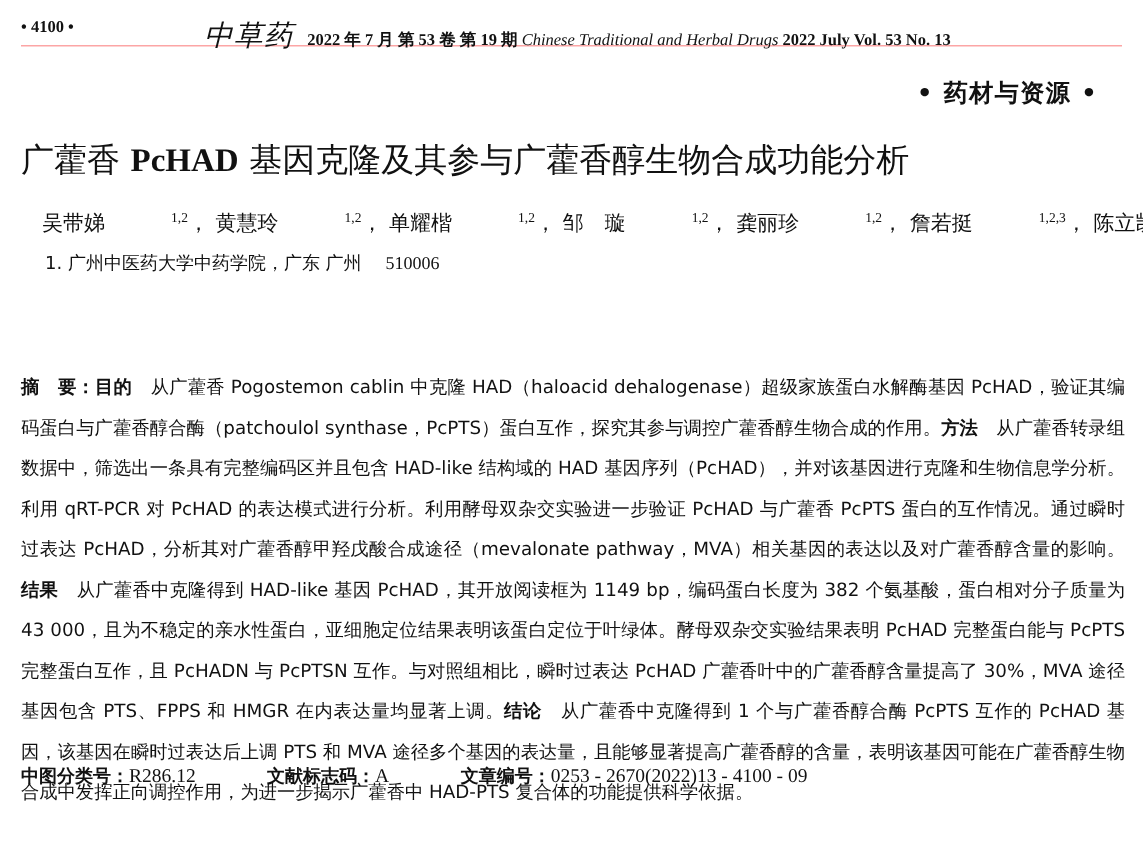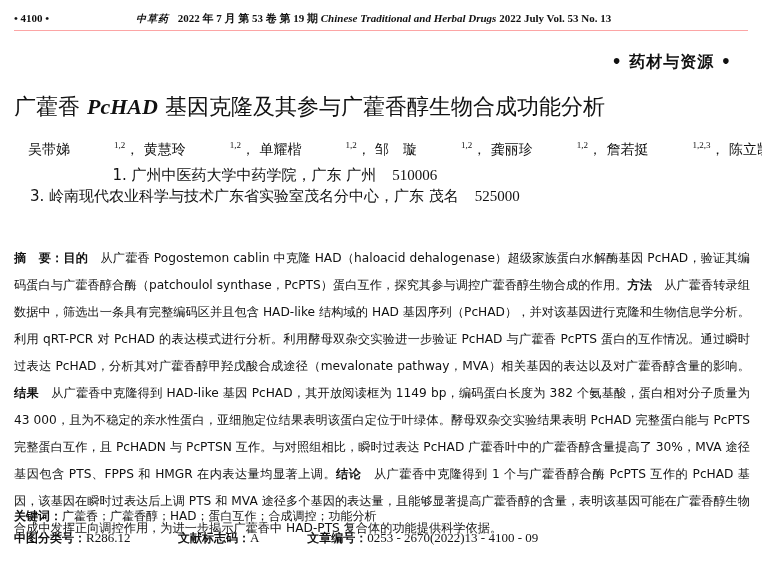--- a/index.html
+++ b/index.html
@@ -8,39 +8,39 @@
     font-family: "DejaVu Serif", "Liberation Serif", serif;
     color: #111;
   }
   .header {
     position: absolute; left: 14px; right: 14px; top: 10px; height: 20px;
     border-bottom: 1px solid #fca5a5;
     font-size: 11px; font-family: "Liberation Serif", serif;
   }
   .header .page-no { position: absolute; left: 0; top: 2px; font-weight: bold; }
   .header .journal-line { position: absolute; left: 122px; top: 1px; white-space: nowrap; font-weight: bold; }
-  .header .journal-cn { font-size: 10px; font-weight: bold; letter-spacing: 1px; margin-right: 6px; font-style: italic; }
-  .header .journal-en { font-style: italic; font-weight: bold; }
+  .header .journal-cn { font-size: 19px; font-weight: normal; letter-spacing: 1px; margin-right: 6px; font-style: italic; }
+  .header .journal-en { font-style: italic; font-weight: normal; }
   .section-tag {
     position: absolute; right: 30px; top: 52px;
     font-size: 16px; font-weight: bold; font-family: "DejaVu Serif", serif; letter-spacing: 1px;
   }
   .title {
     position: absolute; left: 14px; top: 92px;
     font-size: 22px; font-family: "DejaVu Sans", sans-serif; white-space: nowrap;
   }
-  .title .gene { font-family: "Liberation Serif", serif; font-style: italic; font-weight: bold; text-align: right; }
+  .title .gene { font-family: "Liberation Serif", serif; font-weight: bold; text-align: right; }
   .authors {
     position: absolute; left: 28px; top: 140px;
     font-size: 14px; white-space: nowrap; font-family: "DejaVu Serif", serif;
   }
   .authors sup { font-size: 9px; font-family: "Liberation Serif", serif; margin-left: 44px; }
   .affils {
     position: absolute; left: 30px; top: 165px;
-    font-size: 15px; font-family: "DejaVu Sans", sans-serif; line-height: 21px; text-align: center;
+    font-size: 12px; font-family: "DejaVu Sans", sans-serif; line-height: 21px;
   }
   .affils .zip { font-family: "Liberation Serif", serif; margin-left: 16px; }
   .abstract {
     position: absolute; left: 14px; top: 245px; width: 736px;
     font-size: 12.2px; line-height: 27px; text-align: justify;
     font-family: "DejaVu Sans", sans-serif;
   }
   .abstract .lbl { font-weight: bold; }
   .meta {
     position: absolute; left: 14px; top: 506px;
@@ -74,31 +74,27 @@
   <span>黄慧玲</span><sup>1,2</sup>，
   <span>单耀楷</span><sup>1,2</sup>，
   <span>邹　璇</span><sup>1,2</sup>，
   <span>龚丽珍</span><sup>1,2</sup>，
   <span>詹若挺</span><sup>1,2,3</sup>，
   <span>陈立凯</span><sup>1,2,3*</sup>
 </div>
 
 <div class="affils">
   <div><span>1. 广州中医药大学中药学院，广东 广州</span><span class="zip">510006</span></div>
-  <div><span>3. 岭南现代农业科学与技术广东省实验室茂名分中心，广东 茂名</span><span class="zip">525000</span></div>
 </div>
 
 <div class="abstract">
   <span class="lbl">摘　要：</span><span class="lbl">目的</span><span>　从广藿香 Pogostemon cablin 中克隆 HAD（haloacid dehalogenase）超级家族蛋白水解酶基因 PcHAD，验证其编码蛋白与广藿香醇合酶（patchoulol synthase，PcPTS）蛋白互作，探究其参与调控广藿香醇生物合成的作用。</span><span class="lbl">方法</span><span>　从广藿香转录组数据中，筛选出一条具有完整编码区并且包含 HAD-like 结构域的 HAD 基因序列（PcHAD），并对该基因进行克隆和生物信息学分析。利用 qRT-PCR 对 PcHAD 的表达模式进行分析。利用酵母双杂交实验进一步验证 PcHAD 与广藿香 PcPTS 蛋白的互作情况。通过瞬时过表达 PcHAD，分析其对广藿香醇甲羟戊酸合成途径（mevalonate pathway，MVA）相关基因的表达以及对广藿香醇含量的影响。</span><span class="lbl">结果</span><span>　从广藿香中克隆得到 HAD-like 基因 PcHAD，其开放阅读框为 1149 bp，编码蛋白长度为 382 个氨基酸，蛋白相对分子质量为 43 000，且为不稳定的亲水性蛋白，亚细胞定位结果表明该蛋白定位于叶绿体。酵母双杂交实验结果表明 PcHAD 完整蛋白能与 PcPTS 完整蛋白互作，且 PcHADN 与 PcPTSN 互作。与对照组相比，瞬时过表达 PcHAD 广藿香叶中的广藿香醇含量提高了 30%，MVA 途径基因包含 PTS、FPPS 和 HMGR 在内表达量均显著上调。</span><span class="lbl">结论</span><span>　从广藿香中克隆得到 1 个与广藿香醇合酶 PcPTS 互作的 PcHAD 基因，该基因在瞬时过表达后上调 PTS 和 MVA 途径多个基因的表达量，且能够显著提高广藿香醇的含量，表明该基因可能在广藿香醇生物合成中发挥正向调控作用，为进一步揭示广藿香中 HAD-PTS 复合体的功能提供科学依据。</span>
 </div>
 
 <div class="meta">
-  <div>
-    <span class="lbl">关键词：</span><span>广藿香；广藿香醇；HAD；蛋白互作；合成调控；功能分析</span>
-  </div>
   <div>
     <span class="lbl">中图分类号：</span><span class="val">R286.12</span>
     <span class="gap"></span>
     <span class="lbl">文献标志码：</span><span class="val">A</span>
     <span class="gap"></span>
     <span class="lbl">文章编号：</span><span class="val">0253 - 2670(2022)13 - 4100 - 09</span>
   </div>
 </div>
 
 </body></html>

